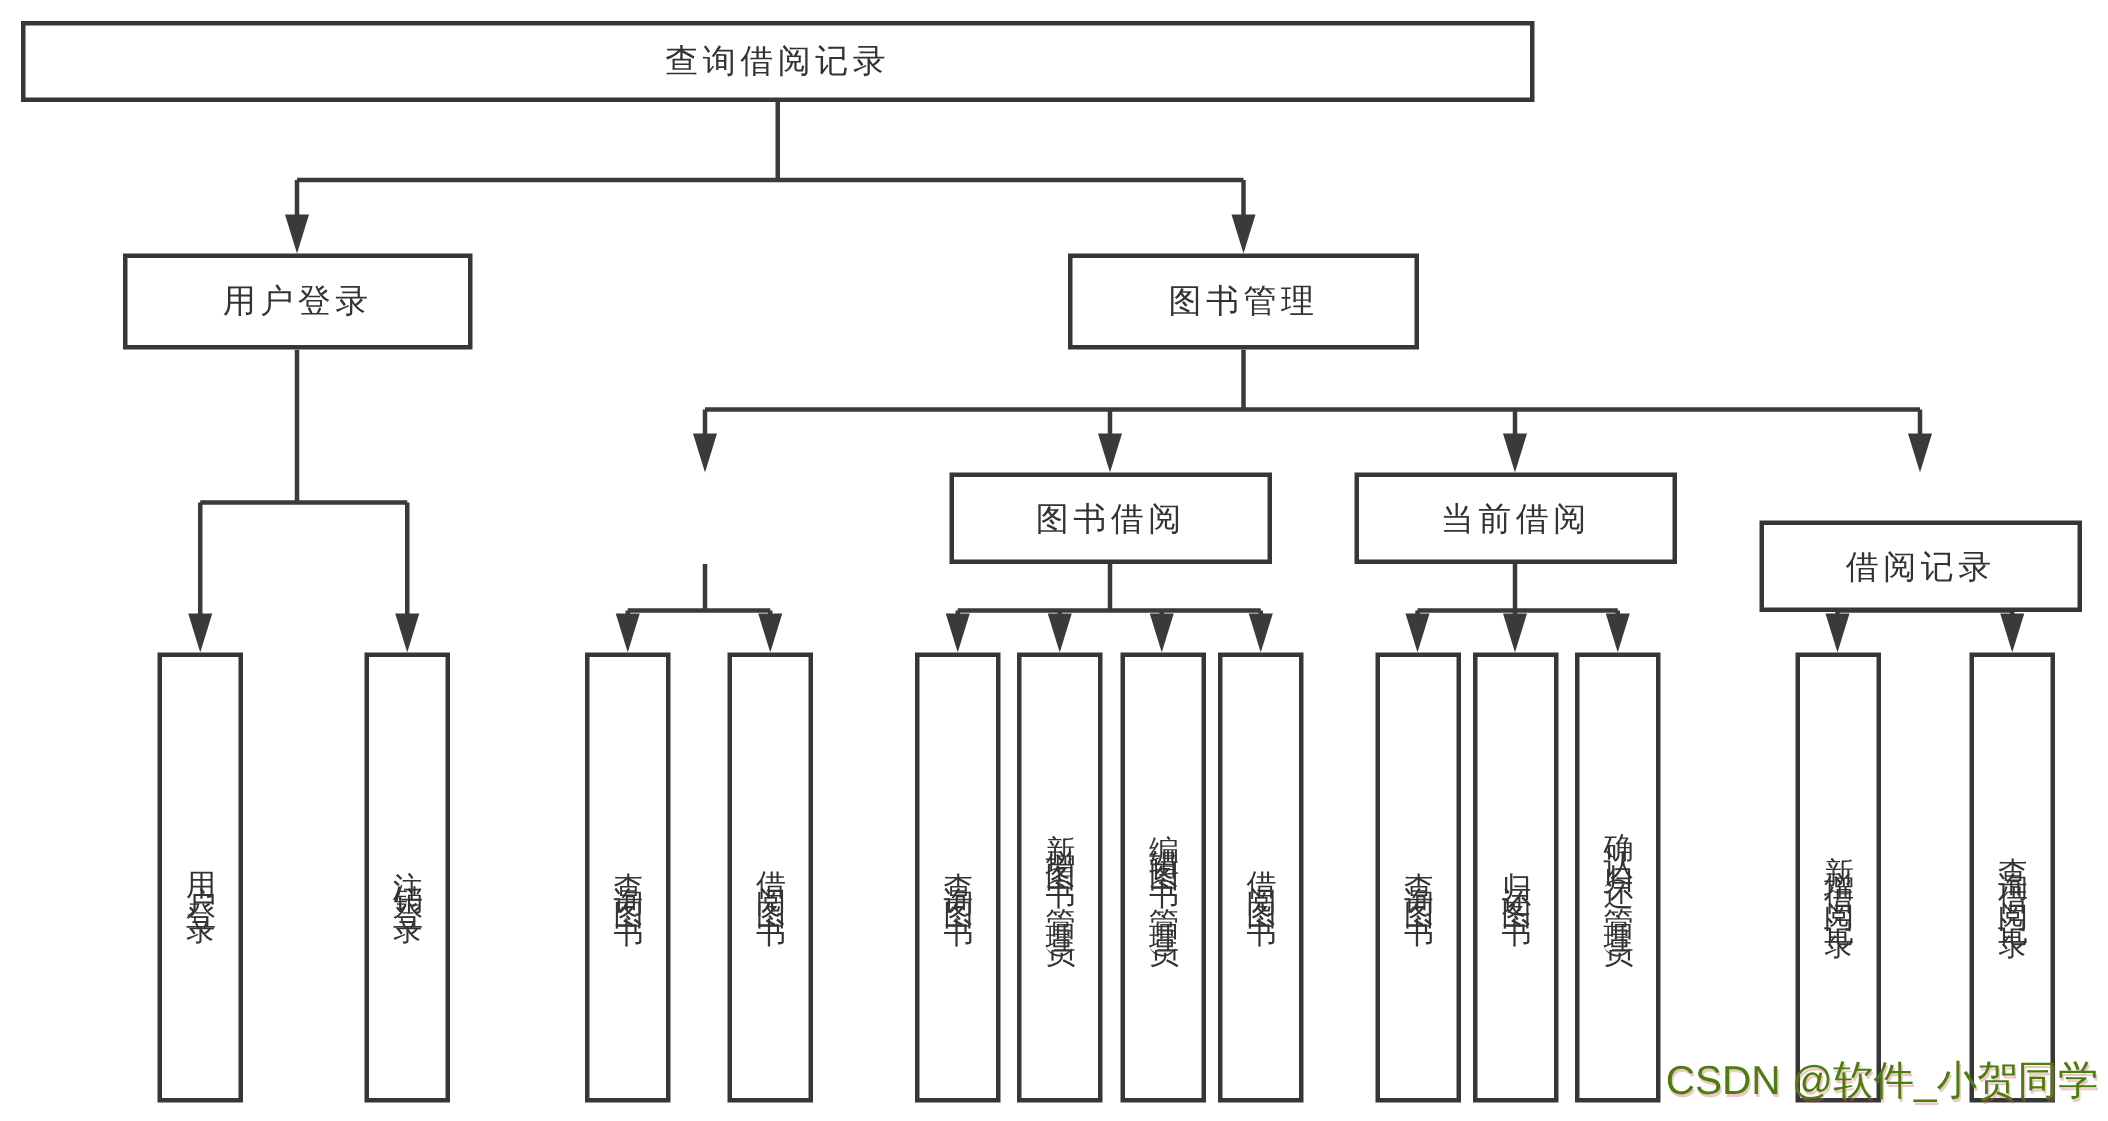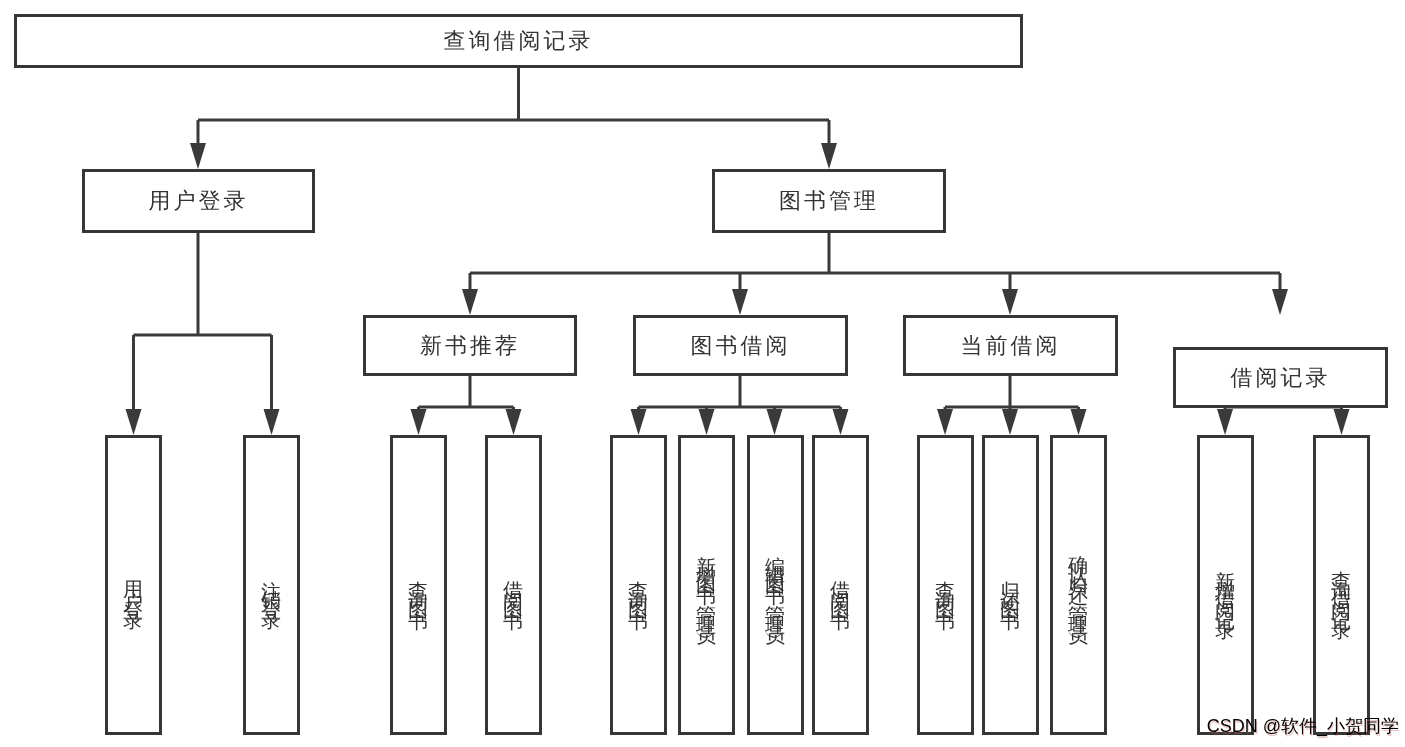--- a/index.html
+++ b/index.html
@@ -28,21 +28,21 @@
   .vtext{
     writing-mode:vertical-rl;
     text-orientation:mixed;
     font-size:20px;
     letter-spacing:10px;
     color:#333333;
     line-height:1;
   }
   #watermark{
     position:absolute;right:6px;bottom:9px;
-    font-size:18px;color:#000000;
+    font-size:27px;color:#4d7c0f;
     text-shadow:1px 2px 0 rgba(205,92,92,0.35);
     white-space:nowrap;
   }
 </style>
 </head>
 <body>
 
 <div id="stage">
 
   <svg id="wires" viewBox="0 0 1405 747" xmlns="http://www.w3.org/2000/svg" aria-hidden="true">
@@ -89,23 +89,20 @@
     <span class="hlabel">查询借阅记录</span>
   </div>
 
   <div class="box lvl2" id="n-user-login">
     <span class="hlabel">用户登录</span>
   </div>
   <div class="box lvl2" id="n-book-mgmt">
     <span class="hlabel">图书管理</span>
   </div>
 
-  <div class="box lvl3" id="n-new-book">
-    <span class="hlabel">新书推荐</span>
-  </div>
   <div class="box lvl3" id="n-current-borrow">
     <span class="hlabel">当前借阅</span>
   </div>
   <div class="box lvl3" id="n-book-borrow">
     <span class="hlabel">图书借阅</span>
   </div>
   <div class="box lvl3" id="n-borrow-record">
     <span class="hlabel">借阅记录</span>
   </div>
 

